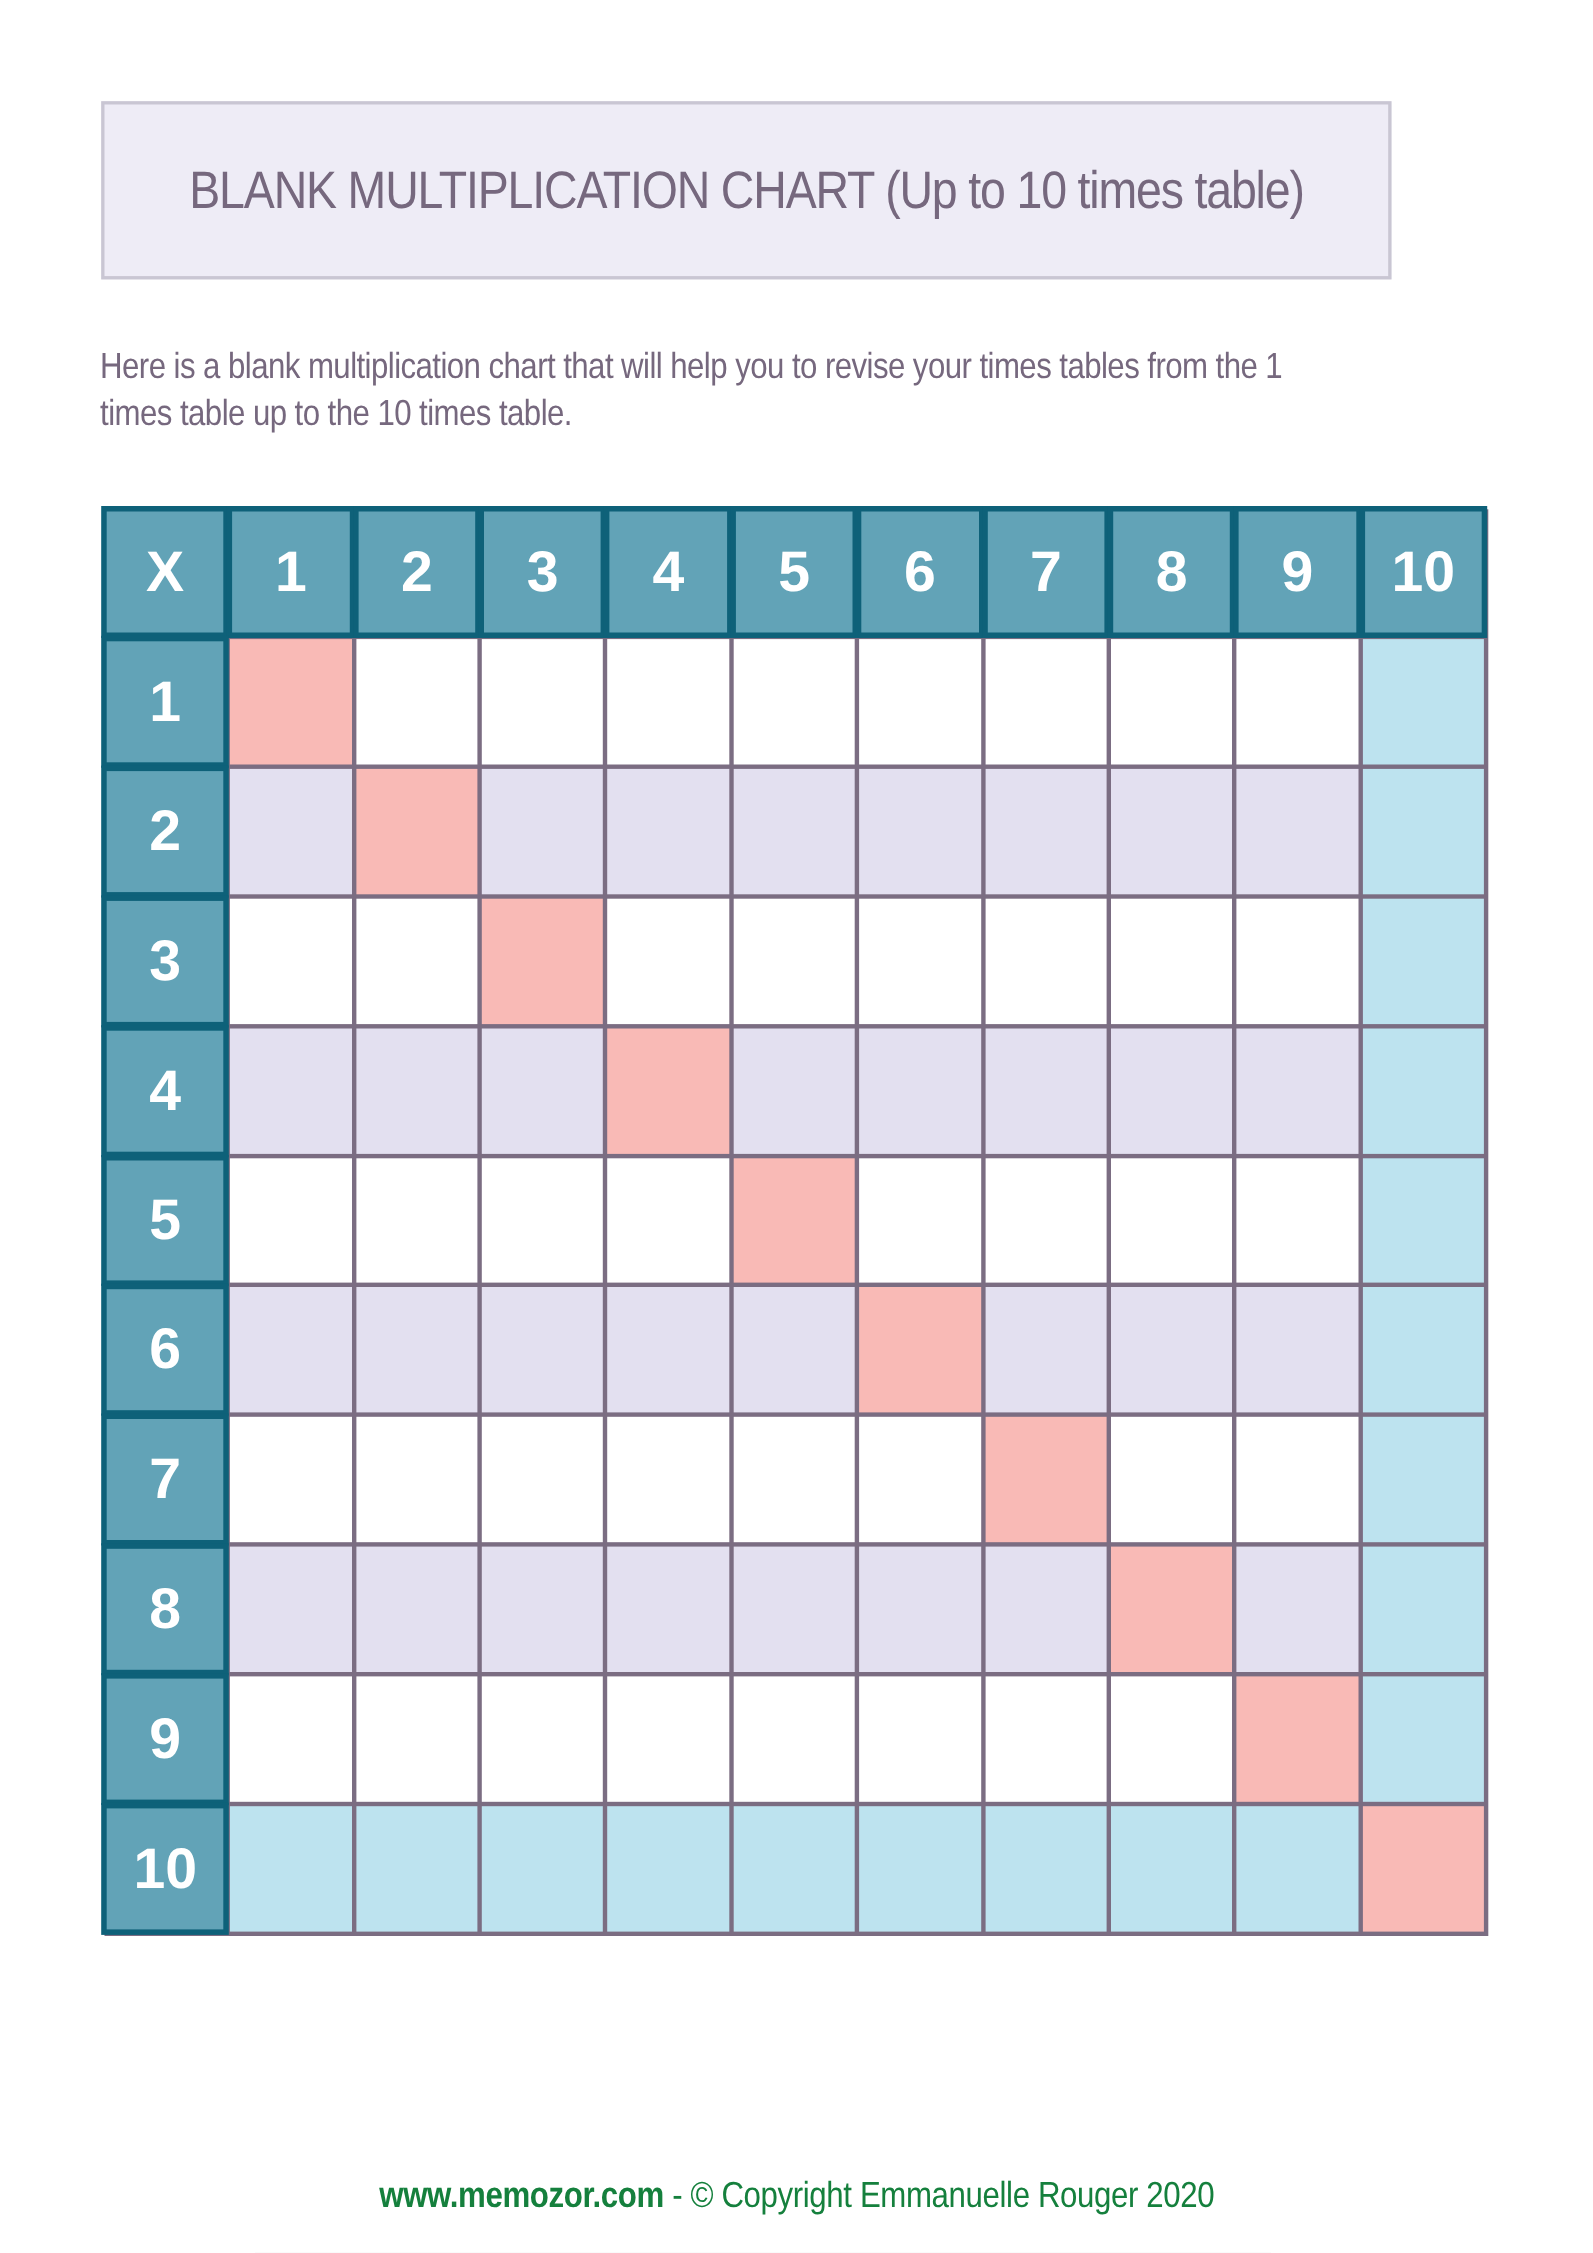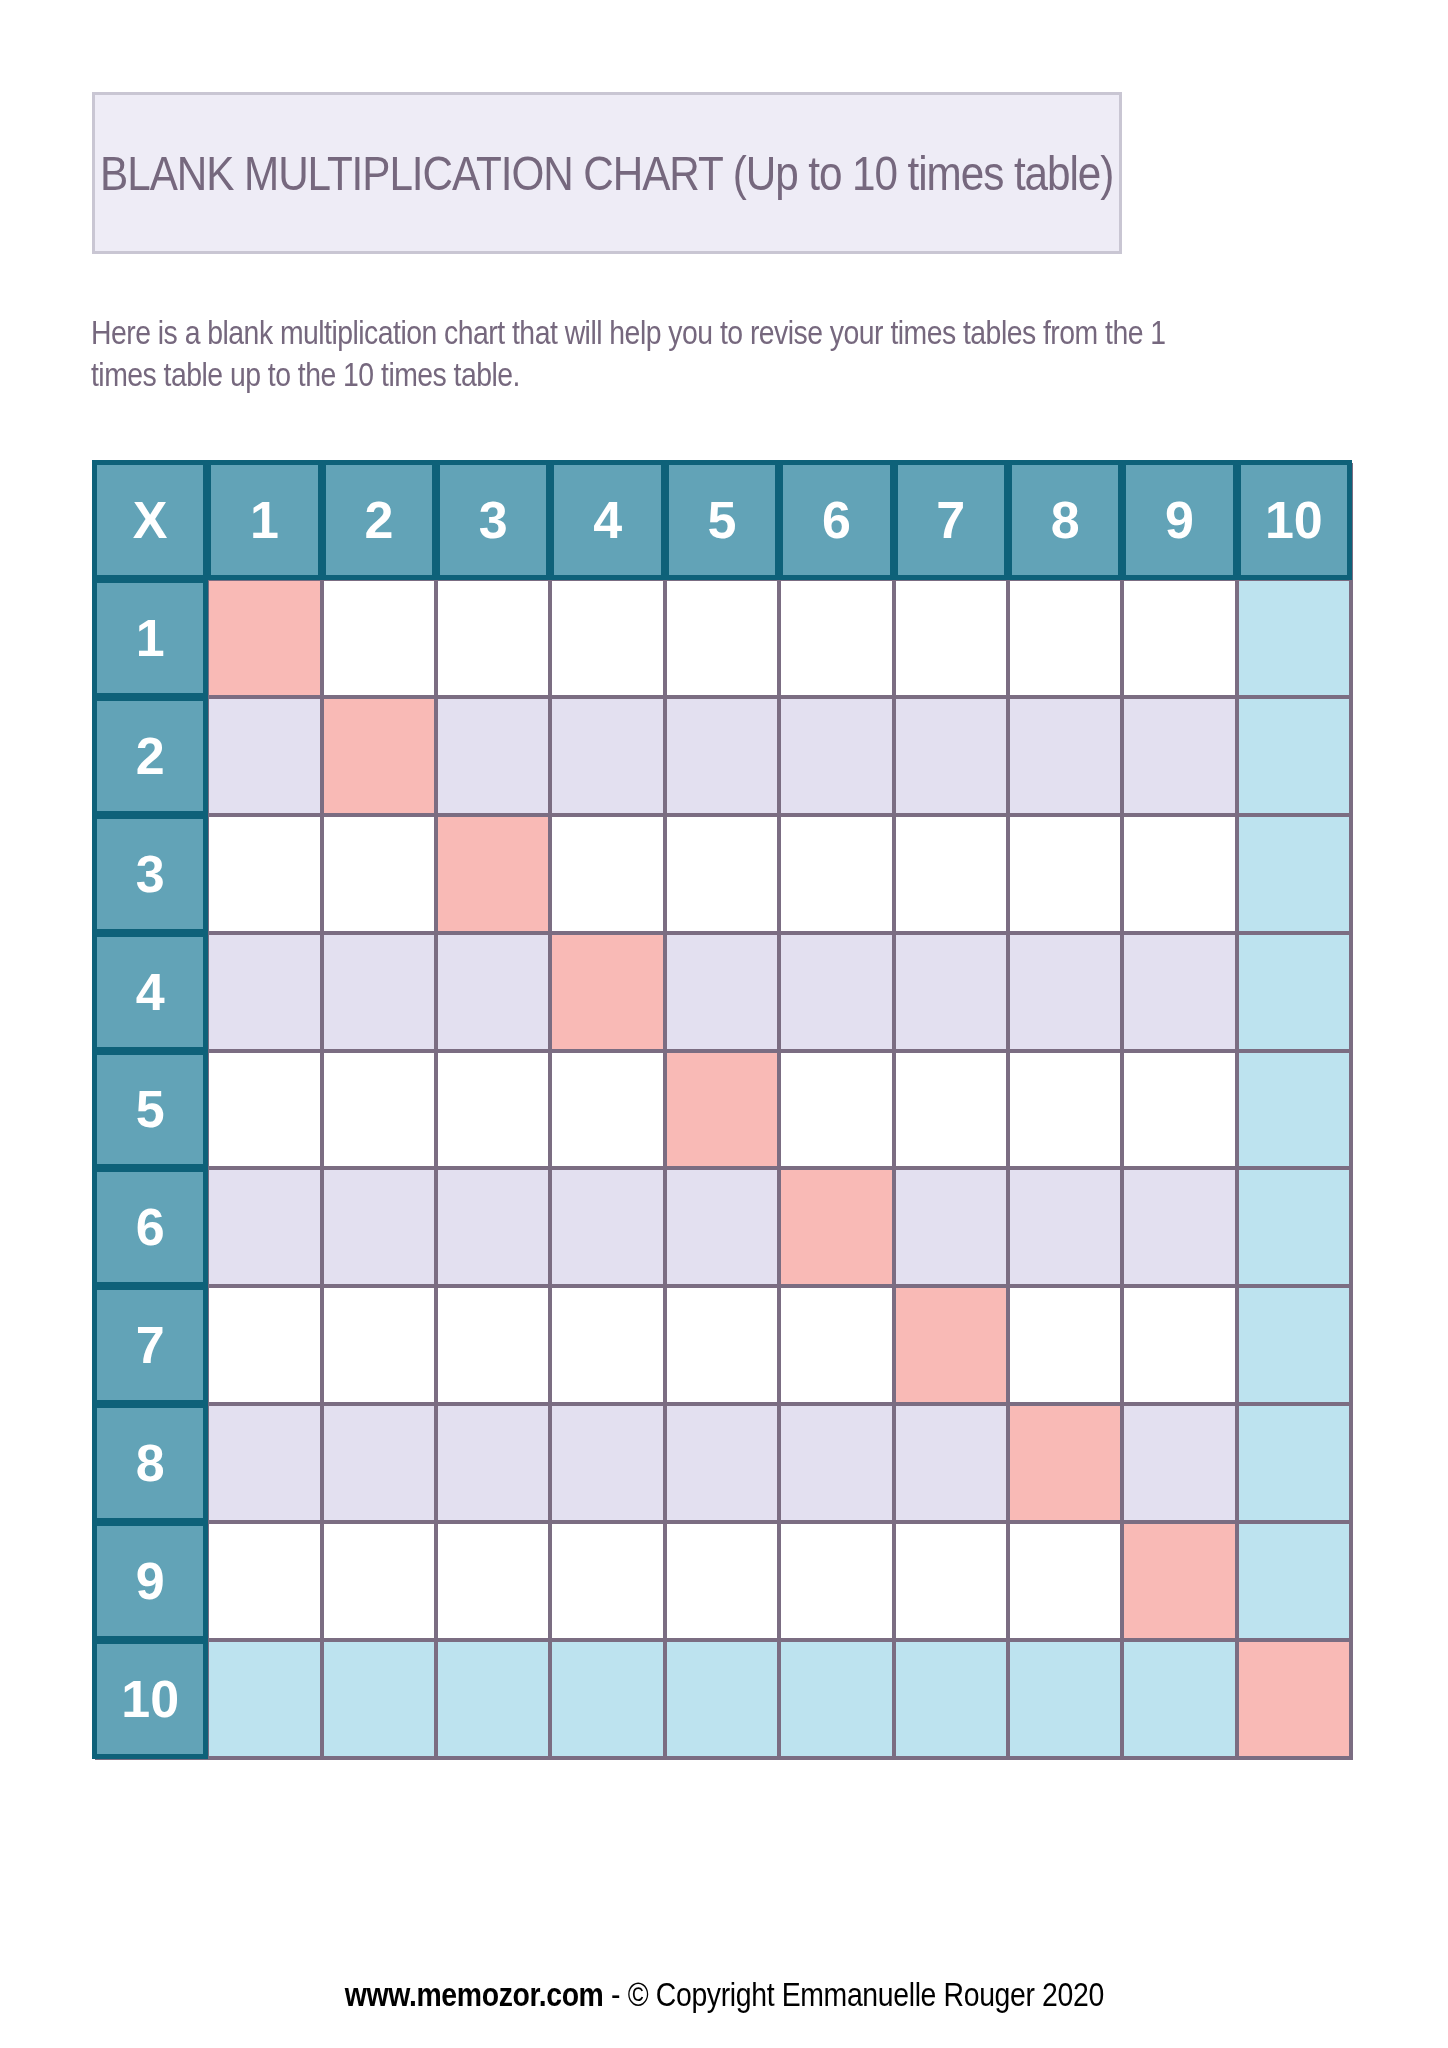--- a/index.html
+++ b/index.html
@@ -1,19 +1,19 @@
 <!DOCTYPE html>
 <html><head>
 <meta charset="utf-8">
 <style>
   html, body { margin: 0; padding: 0; background: #ffffff; }
   body { width: 1448px; height: 2048px; position: relative; overflow: hidden;
          font-family: "Liberation Sans", sans-serif; }
   .title-box {
-    position: absolute; left: 92px; top: 92px; width: 1030px; height: 162px;
+    position: absolute; left: 92px; top: 92px; width: 1173px; height: 162px;
     background: #EEECF6; border: 3px solid #C9C6D3; box-sizing: border-box;
     display: flex; align-items: center; justify-content: center;
   }
   .title-text {
     font-family: "Liberation Sans", sans-serif; font-size: 48px; color: #76687E;
     letter-spacing: -1.2px; transform: scaleX(0.88); white-space: nowrap;
   }
   .desc {
     position: absolute; left: 91px; top: 312px; width: 1280px;
     font-size: 33px; line-height: 42px; color: #76687E; letter-spacing: -0.6px;
@@ -32,21 +32,21 @@
   .cell.lav { background: #E3E0F0; }
   .cell.blue { background: #BDE3EF; }
   .cell.pink { background: #F9BAB6; }
   .cell.head {
     background: #62A3B7; color: #ffffff; font-weight: bold; font-size: 52px;
     display: flex; align-items: center; justify-content: center;
     outline: 5px solid #0E6179; outline-offset: -2px; z-index: 1;
   }
   .footer {
     position: absolute; left: 0; width: 1448px; top: 1976px; text-align: center;
-    font-size: 33px; color: #000000; white-space: nowrap;
+    font-size: 33px; color: #15803d; white-space: nowrap;
   }
   .footer .inner { display: inline-block; transform: scaleX(0.86); letter-spacing: -0.4px; }
   .footer b { font-weight: bold; }
 </style>
 </head>
 <body>
 
 <div class="title-box">
   <span class="title-text">BLANK MULTIPLICATION CHART (Up to 10 times table)</span>
 </div>

